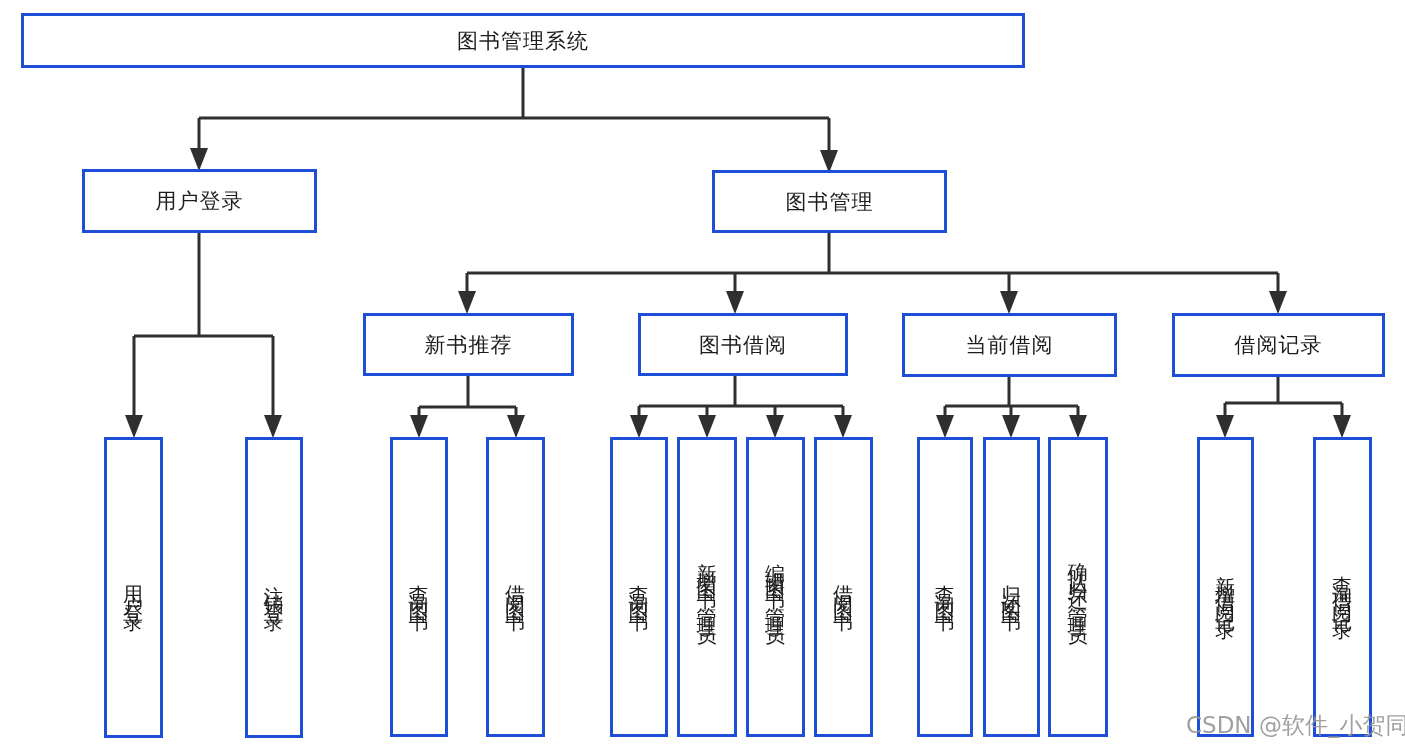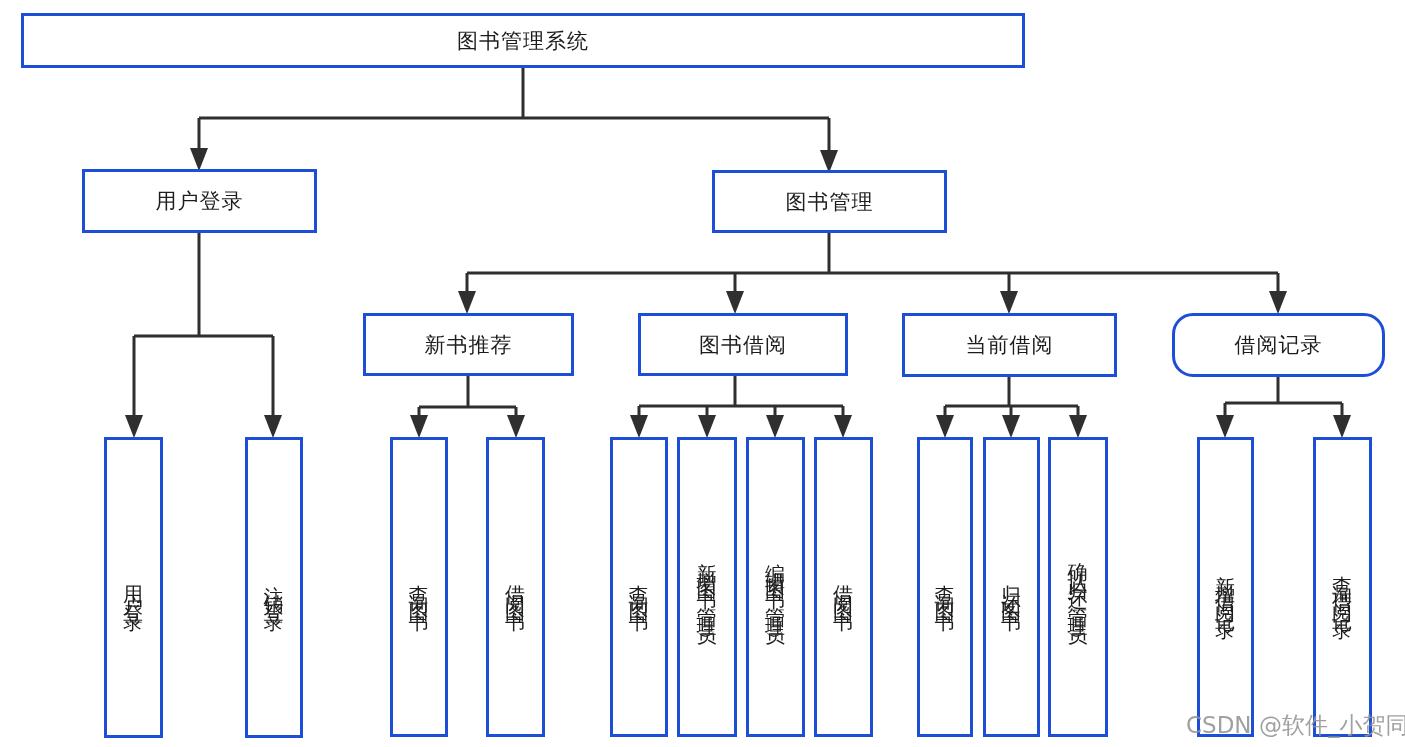--- a/index.html
+++ b/index.html
@@ -104,21 +104,21 @@
 
   <div class="node hnode" style="left:363px; top:313px; width:211px; height:63px;">
     <span>新书推荐</span>
   </div>
   <div class="node hnode" style="left:630px; top:313px; width:210px; height:63px;margin-left:8px;">
     <span>图书借阅</span>
   </div>
   <div class="node hnode" style="left:902px; top:313px; width:215px; height:64px;">
     <span>当前借阅</span>
   </div>
-  <div class="node hnode" style="left:1172px; top:313px; width:213px; height:64px;border-radius:21px;">
+  <div class="node hnode" style="left:1172px; top:313px; width:213px; height:64px;">
     <span>借阅记录</span>
   </div>
 
   <div class="node" style="left:104px; top:437px; width:59px; height:301px;">
     <span class="vtext">用户登录</span>
   </div>
   <div class="node" style="left:245px; top:437px; width:58px; height:301px;">
     <span class="vtext">注销登录</span>
   </div>
 

